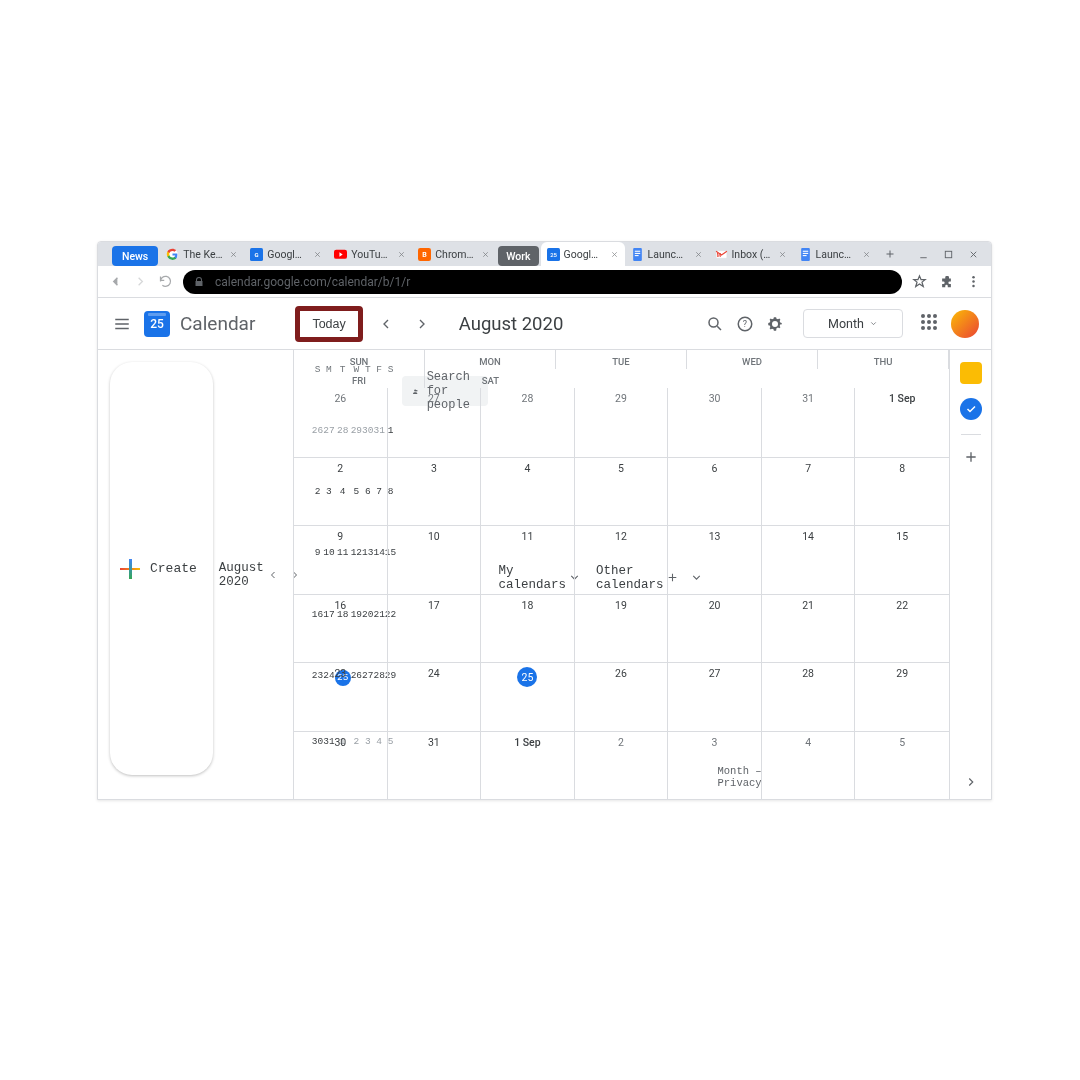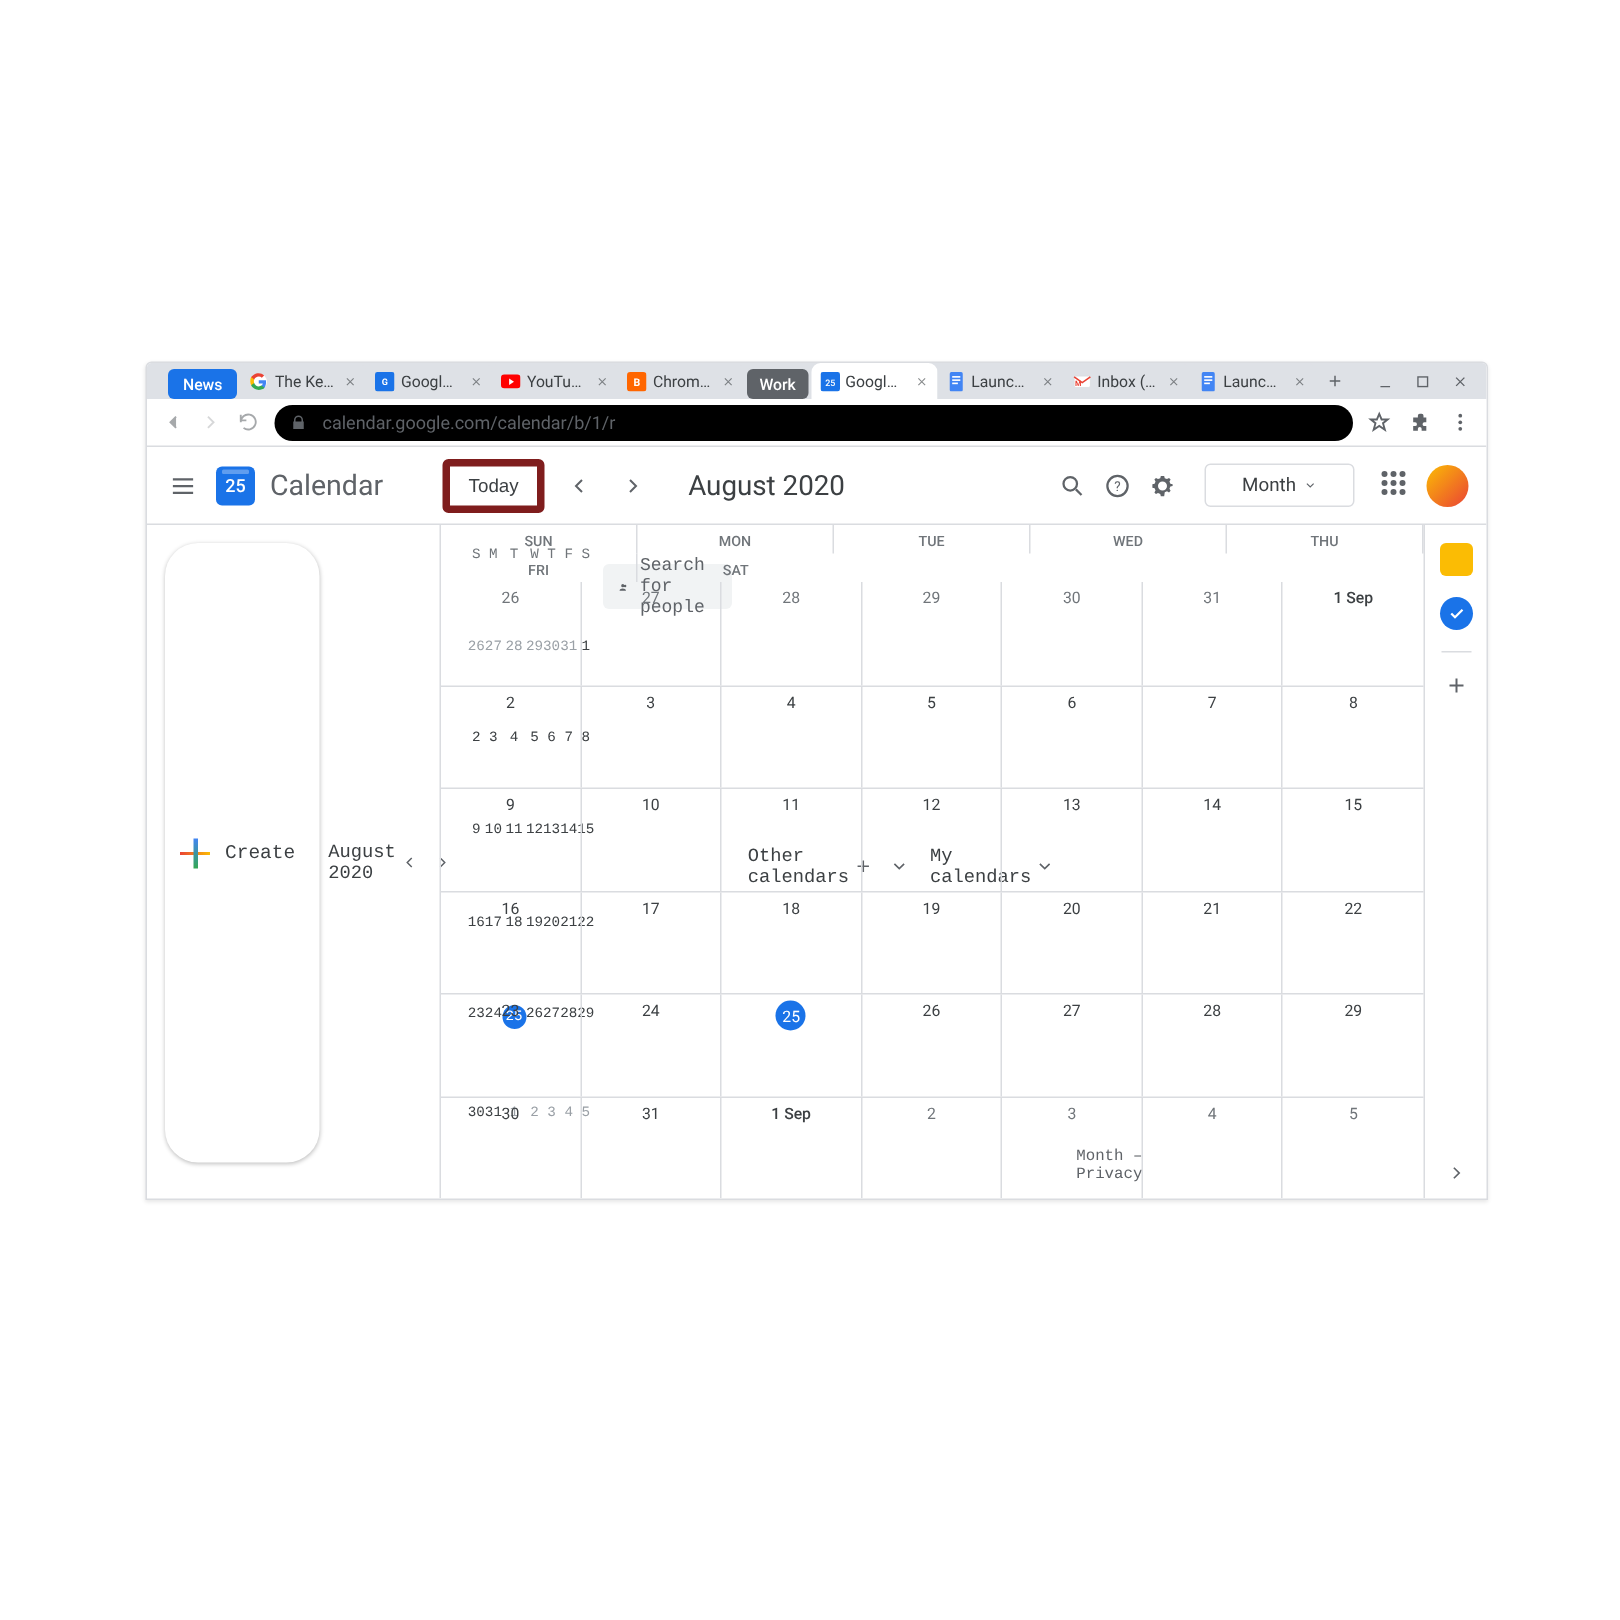--- a/index.html
+++ b/index.html
@@ -426,44 +426,44 @@
         </div>
 
       <div class="search-ppl">
         <svg viewBox="0 0 24 24">
             <path fill="#5f6368" d="M12 12a4 4 0 1 0-4-4 4 4 0 0 0 4 4zm6 0a3 3 0 1 0-3-3 3 3 0 0 0 3 3zM4 20c0-3 4-5 8-5s8 2 8 5v1H4z"></path>
           </svg>
         <span>Search for people</span>
       </div>
 
       <div class="cal-section">
+        <span>My calendars</span>
+        <div class="sec-ico">
+            <div>
+              <svg width="13" height="13" viewBox="0 0 24 24">
+                <path d="M6 9l6 6 6-6" stroke="#5f6368" stroke-width="2" fill="none"></path>
+              </svg>
+            </div>
+          </div>
+      </div>
+      <div class="cal-section">
         <span>Other calendars</span>
         <div class="sec-ico">
           <div>
               <svg width="13" height="13" viewBox="0 0 24 24">
                 <path d="M12 5v14M5 12h14" stroke="#5f6368" stroke-width="2"></path>
               </svg>
             </div>
           <div>
               <svg width="13" height="13" viewBox="0 0 24 24">
                 <path d="M6 9l6 6 6-6" stroke="#5f6368" stroke-width="2" fill="none"></path>
               </svg>
             </div>
         </div>
       </div>
-      <div class="cal-section">
-        <span>My calendars</span>
-        <div class="sec-ico">
-            <div>
-              <svg width="13" height="13" viewBox="0 0 24 24">
-                <path d="M6 9l6 6 6-6" stroke="#5f6368" stroke-width="2" fill="none"></path>
-              </svg>
-            </div>
-          </div>
-      </div>
 
       <div class="footer-links">
         <span>Month</span> – <span>Privacy</span>
       </div>
     </div>
 
     <div class="grid-wrap">
       <div class="day-hdr-row" id="day-hdr-row">
           <div class="day-hdr">SUN</div>
           <div class="day-hdr">MON</div>

